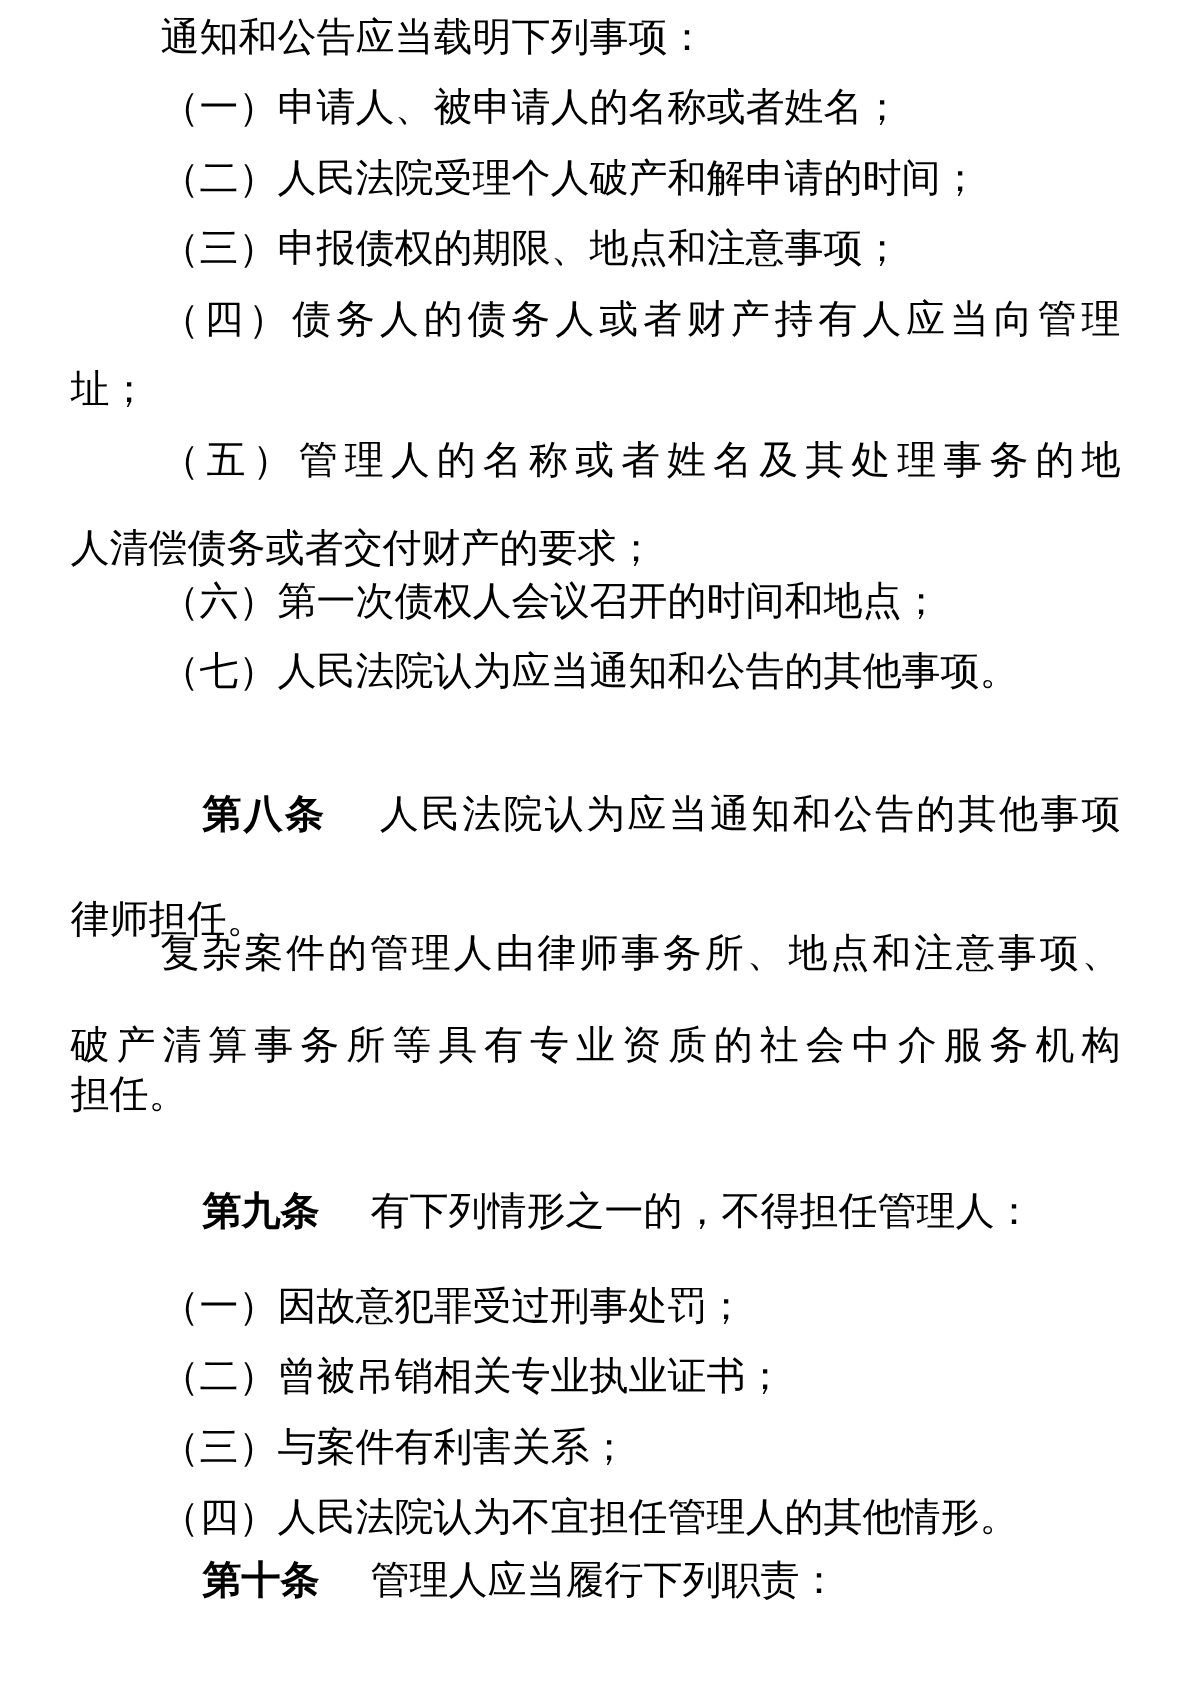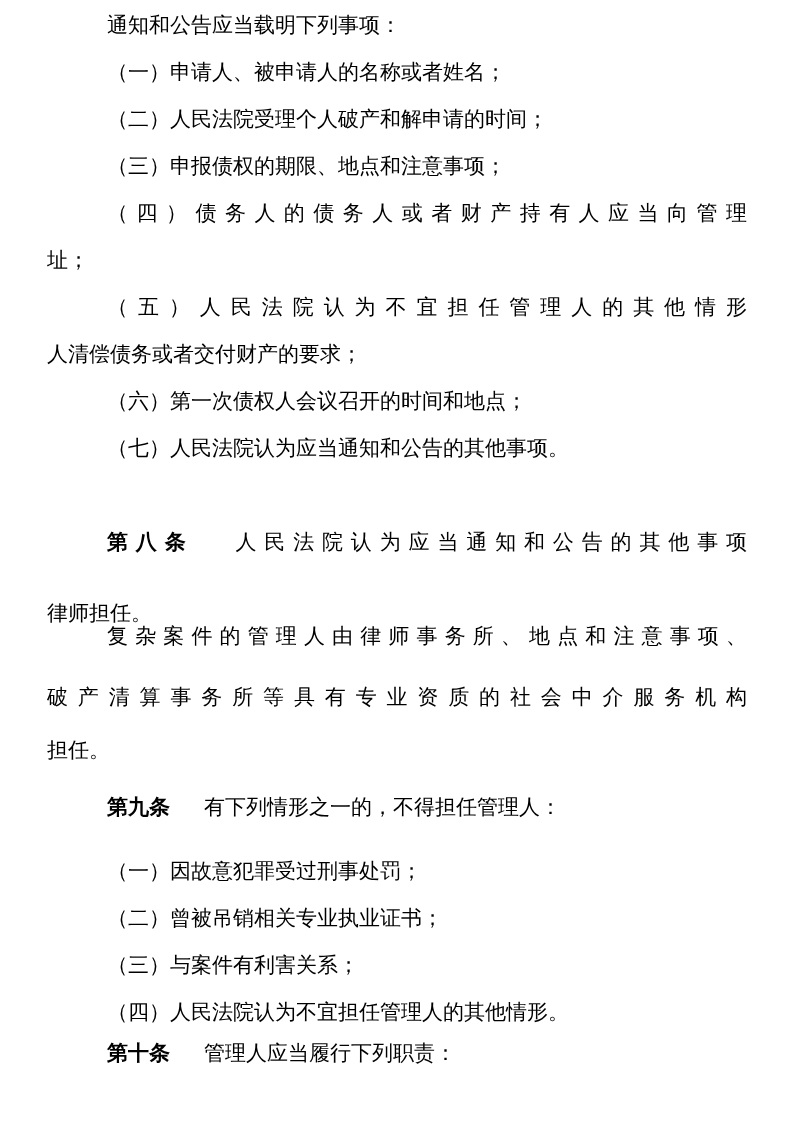--- a/index.html
+++ b/index.html
@@ -1,46 +1,46 @@
 <!DOCTYPE html>
 <html><head>
 <meta charset="utf-8">
 <style>
   html, body { margin: 0; padding: 0; background: #ffffff; }
   body { width: 793px; height: 1122px; overflow: hidden; position: relative;
          font-family: "DejaVu Serif", "Liberation Serif", serif; color: #000; }
   .line { position: absolute; left: 47px; width: 700px; height: 34px; line-height: 34px;
-          font-size: 21px; white-space: nowrap; letter-spacing: 0; }
+          font-size: 26px; white-space: nowrap; letter-spacing: 0; }
   .indent { left: 107px; width: 640px; }
   .item { left: 107px; }
   .justify { text-align: justify; text-align-last: justify; }
-  .bold { font-weight: bold; font-family: Liberation Sans, sans-serif; }
+  .bold { font-weight: bold; font-family: Liberation Sans, sans-serif; margin-left: 28px; }
   .gap { display: inline-block; width: 34px; }
 </style>
 </head>
 <body>
 
 <div class="line indent" style="top:8px">通知和公告应当载明下列事项：</div>
 <div class="line item" style="top:55px">（一）申请人、被申请人的名称或者姓名；</div>
 <div class="line item" style="top:102px">（二）人民法院受理个人破产和解申请的时间；</div>
 <div class="line item" style="top:149px">（三）申报债权的期限、地点和注意事项；</div>
 <div class="line indent justify" style="top:196px">（四）债务人的债务人或者财产持有人应当向管理</div>
 <div class="line" style="top:243px">址；</div>
-<div class="line indent justify" style="top:290px">（五）人民法院认为不宜担任管理人的其他情形</div>
-<div class="line" style="top:337px">人清偿债务或者交付财产的要求；</div>
+<div class="line indent justify" style="top:290px">（五）管理人的名称或者姓名及其处理事务的地</div>
+<div class="line" style="top:349px">人清偿债务或者交付财产的要求；</div>
 <div class="line item" style="top:384px">（六）第一次债权人会议召开的时间和地点；</div>
 <div class="line item" style="top:431px">（七）人民法院认为应当通知和公告的其他事项。</div>
 
 <div class="line indent justify" style="top:525px">
   <span class="bold">第八条</span><span class="gap"></span><span>人民法院认为应当通知和公告的其他事项</span>
 </div>
 <div class="line" style="top:596px">律师担任。</div>
 <div class="line indent justify" style="top:619px">复杂案件的管理人由律师事务所、地点和注意事项、</div>
 <div class="line justify" style="top:680px">破产清算事务所等具有专业资质的社会中介服务机构</div>
-<div class="line" style="top:733px">担任。</div>
+<div class="line" style="top:713px">担任。</div>
 
 <div class="line indent" style="top:790px">
   <span class="bold">第九条</span><span class="gap"></span><span>有下列情形之一的，不得担任管理人：</span>
 </div>
 <div class="line item" style="top:854px">（一）因故意犯罪受过刑事处罚；</div>
 <div class="line item" style="top:901px">（二）曾被吊销相关专业执业证书；</div>
 <div class="line item" style="top:948px">（三）与案件有利害关系；</div>
 <div class="line item" style="top:995px">（四）人民法院认为不宜担任管理人的其他情形。</div>
 
 <div class="line indent" style="top:1036px">

